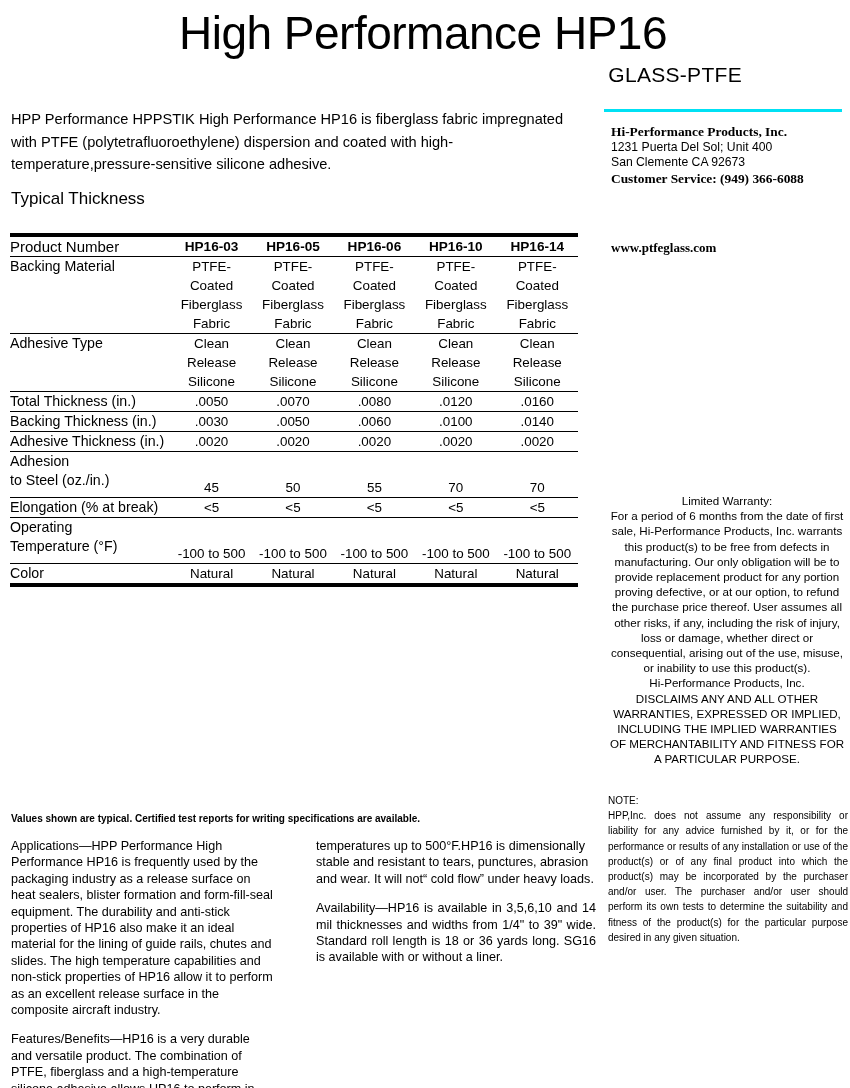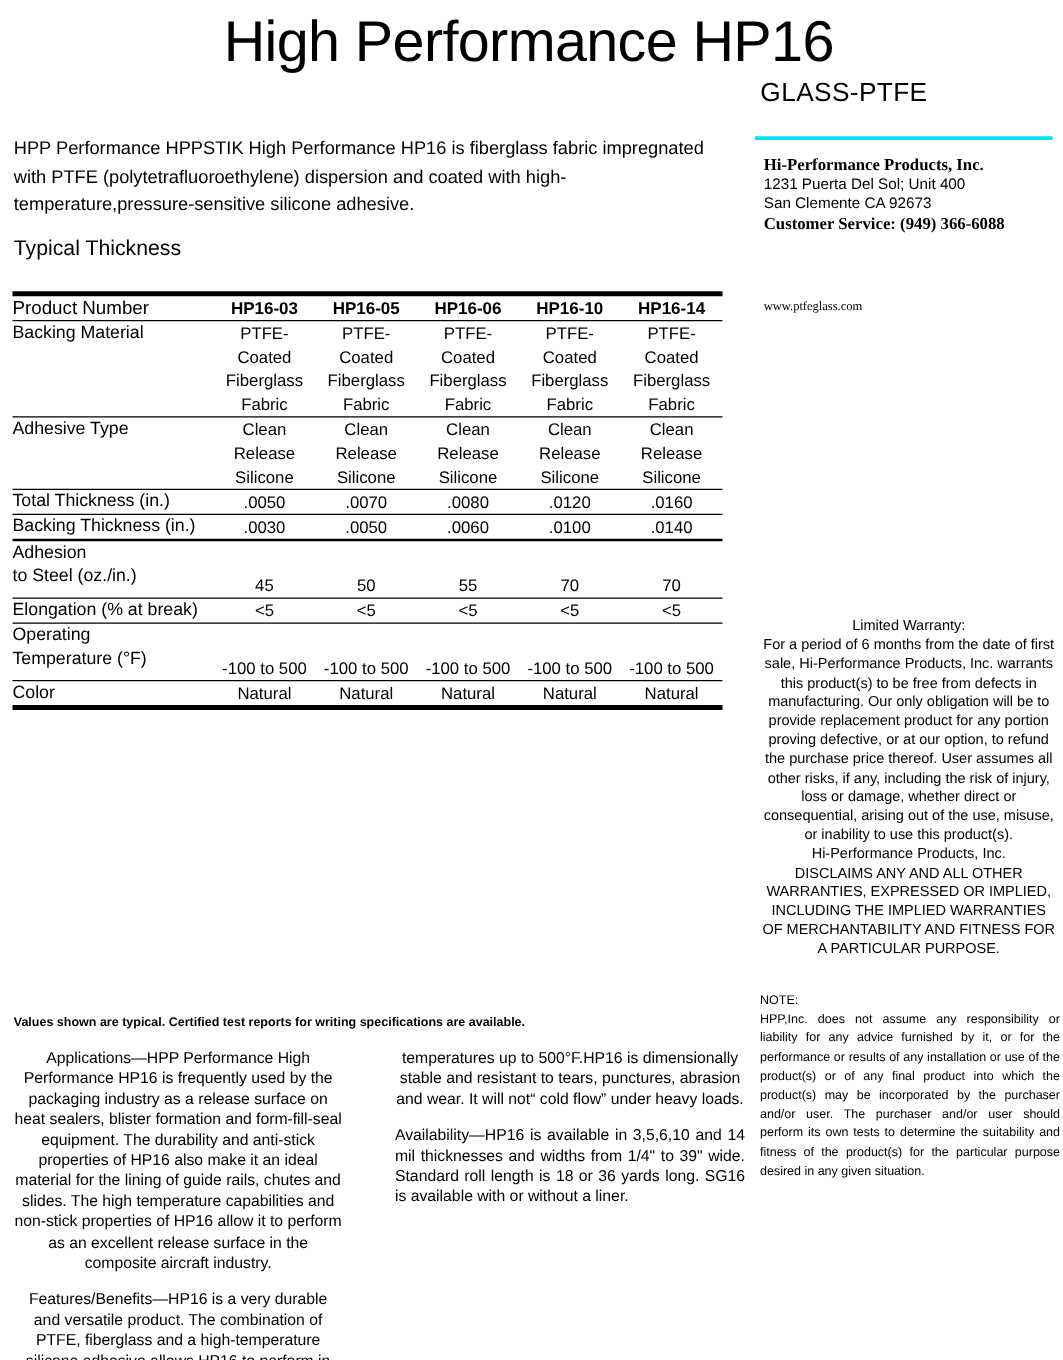--- a/index.html
+++ b/index.html
@@ -81,22 +81,22 @@
     font-size: 13.4px;
   }
   .company .addr {
     font-family: "Liberation Sans", sans-serif;
   }
   .website {
     position: absolute;
     top: 240px;
     left: 611px;
     font-family: "Liberation Serif", serif;
-    font-weight: normal;
-    font-size: 10px;
+    font-weight: bold;
+    font-size: 13px;
   }
 
   
   .spec-table {
     position: absolute;
     top: 233px;
     left: 10px;
     width: 568px;
     border-collapse: collapse;
     font-size: 13.4px;
@@ -185,21 +185,21 @@
   .col-mid {
     position: absolute;
     top: 838px;
     left: 300px;
     width: 280px;
     font-size: 12.6px;
     line-height: 16.4px;
     margin-left: 16px;
   }
   .col-mid .just { text-align: justify; }
-  .para { margin: 0 0 13px 0; text-align: center; }
+  .para { margin: 0 0 13px 0; }
   .para:last-child { margin-bottom: 0; }
 </style>
 </head>
 <body>
 
 <div class="page-header">
   <div class="title-main">High Performance HP16</div>
   <div class="title-sub">GLASS-PTFE</div>
 </div>
 
@@ -275,20 +275,28 @@
       <td class="row-val cell-pad-top cell-pad-bot">.0050</td>
       <td class="row-val cell-pad-top cell-pad-bot">.0060</td>
       <td class="row-val cell-pad-top cell-pad-bot">.0100</td>
       <td class="row-val cell-pad-top cell-pad-bot">.0140</td>
     </tr>
     <tr>
         <td class="rule-thin" colspan="6"></td>
       </tr>
 
     <tr>
+      <td class="row-label cell-pad-top cell-pad-bot">Adhesive Thickness (in.)</td>
+      <td class="row-val cell-pad-top cell-pad-bot">.0020</td>
+      <td class="row-val cell-pad-top cell-pad-bot">.0020</td>
+      <td class="row-val cell-pad-top cell-pad-bot">.0020</td>
+      <td class="row-val cell-pad-top cell-pad-bot">.0020</td>
+      <td class="row-val cell-pad-top cell-pad-bot">.0020</td>
+    </tr>
+    <tr>
         <td class="rule-thin" colspan="6"></td>
       </tr>
 
     <tr>
       <td class="row-label multi cell-pad-top cell-pad-bot">Adhesion<br>to Steel (oz./in.)</td>
       <td class="row-val cell-pad-top cell-pad-bot" style="padding-top:26px">45</td>
       <td class="row-val cell-pad-top cell-pad-bot" style="padding-top:26px">50</td>
       <td class="row-val cell-pad-top cell-pad-bot" style="padding-top:26px">55</td>
       <td class="row-val cell-pad-top cell-pad-bot" style="padding-top:26px">70</td>
       <td class="row-val cell-pad-top cell-pad-bot" style="padding-top:26px">70</td>

